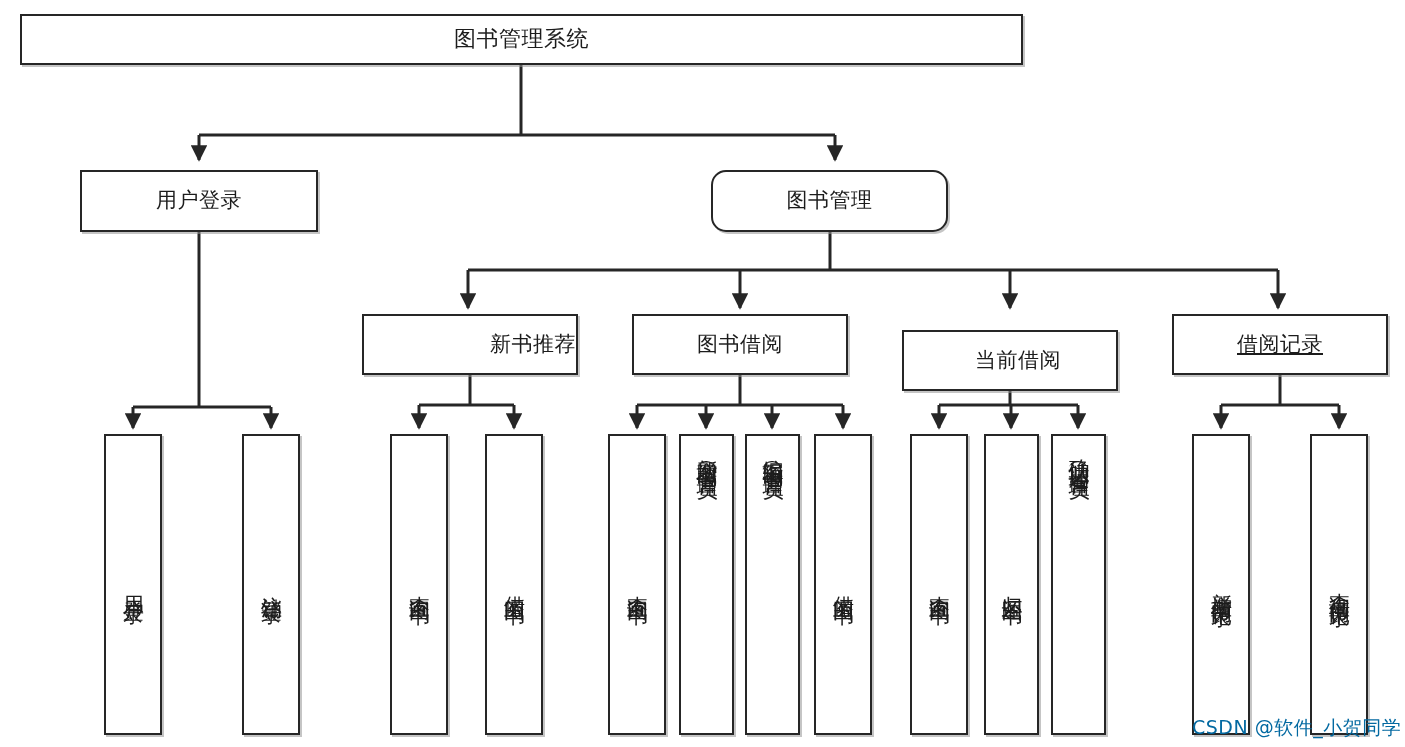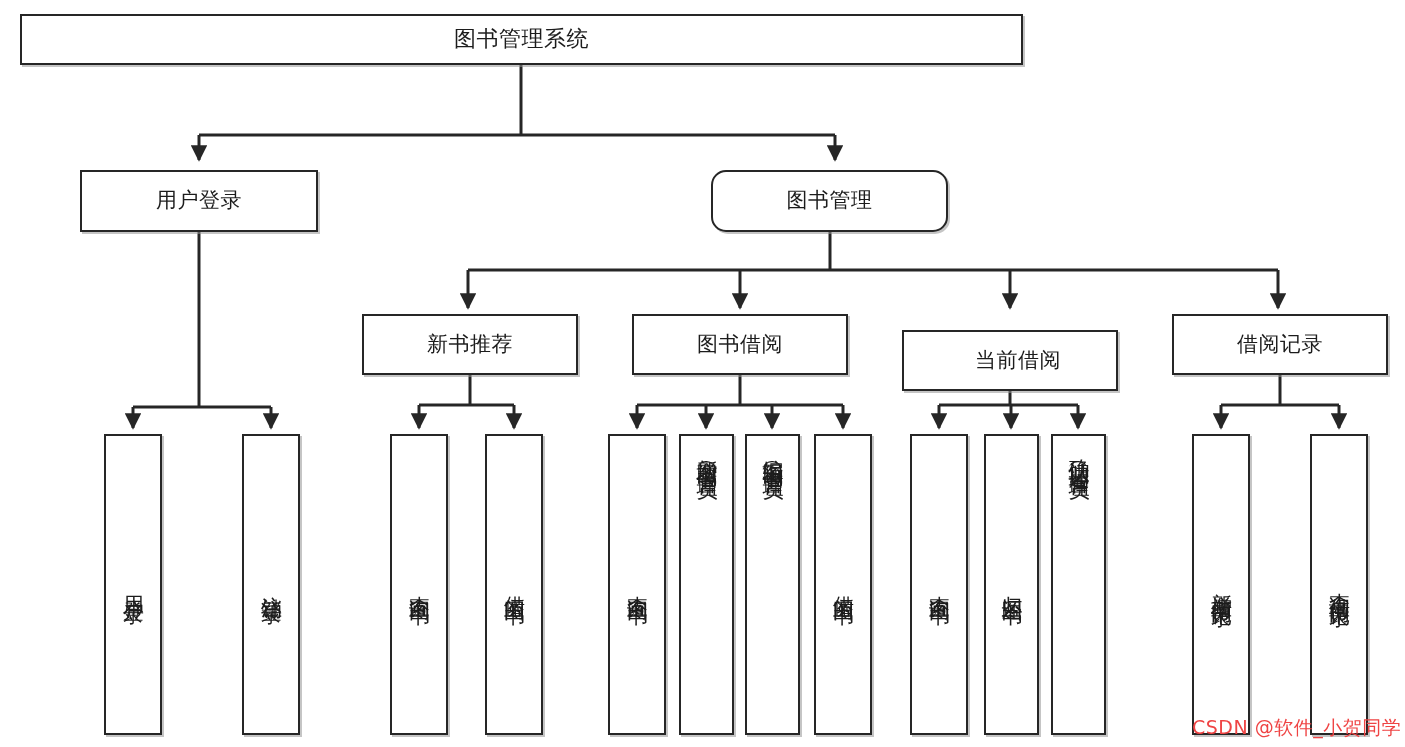--- a/index.html
+++ b/index.html
@@ -65,21 +65,21 @@
     white-space: nowrap;
   }
   
   .node.v.vc {
     align-items: center;
     padding-top: 0;
   }
   .watermark {
     position: absolute;
     font-size: 19px;
-    color: #ef4444;
+    color: #0369a1;
     white-space: nowrap;
     letter-spacing: 0.5px;
   }
 </style>
 </head>
 <body>
 
 <div id="canvas">
 
   <svg class="wires" viewBox="0 0 1405 747" xmlns="http://www.w3.org/2000/svg">
@@ -136,30 +136,30 @@
     <span class="lbl">图书管理系统</span>
   </div>
 
   <div class="node h" style="left:80px; top:170px; width:238px; height:62px;">
     <span class="lbl">用户登录</span>
   </div>
   <div class="node h" style="left:711px; top:170px; width:237px; height:62px;border-radius:15px;">
     <span class="lbl">图书管理</span>
   </div>
 
-  <div class="node h" style="left:362px; top:314px; width:216px; height:61px;">
+  <div class="node h" style="left:362px; top:314px; width:216px; height:61px;justify-content:flex-end;">
     <span class="lbl">新书推荐</span>
   </div>
   <div class="node h" style="left:632px; top:314px; width:216px; height:61px;align-items:center;">
     <span class="lbl">图书借阅</span>
   </div>
   <div class="node h" style="left:902px; top:330px; width:216px; height:61px;padding-left:16px;">
     <span class="lbl">当前借阅</span>
   </div>
-  <div class="node h" style="left:1172px; top:314px; width:216px; height:61px;">
+  <div class="node h" style="left:1172px; top:314px; width:216px; height:61px;text-decoration:underline;">
     <span class="lbl">借阅记录</span>
   </div>
 
   <div class="node v vc" style="left:104px; top:434px; width:58px; height:301px;">
     <span class="lbl">用户登录</span>
   </div>
   <div class="node v vc" style="left:242px; top:434px; width:58px; height:301px;">
     <span class="lbl">注销登录</span>
   </div>
 

